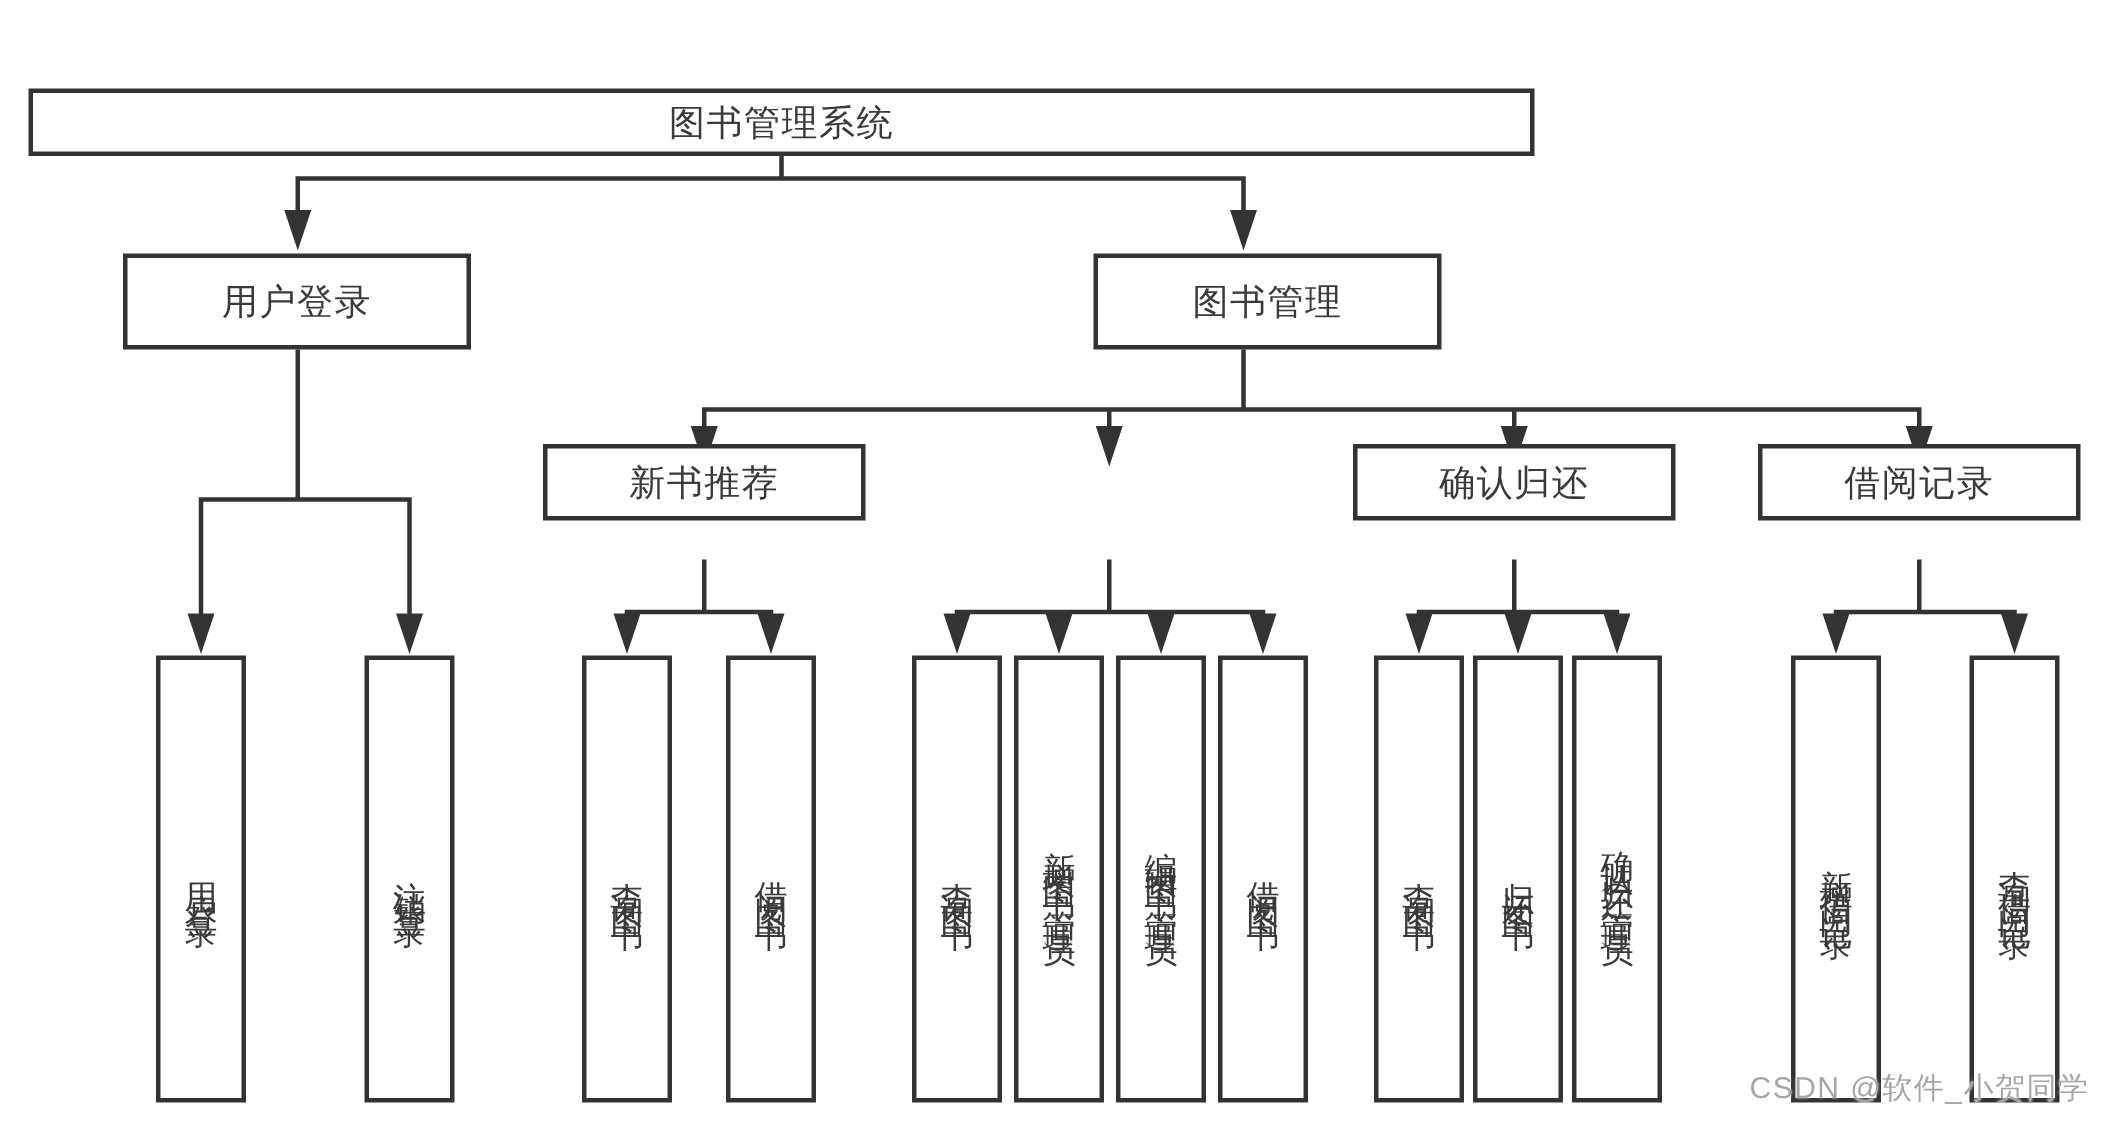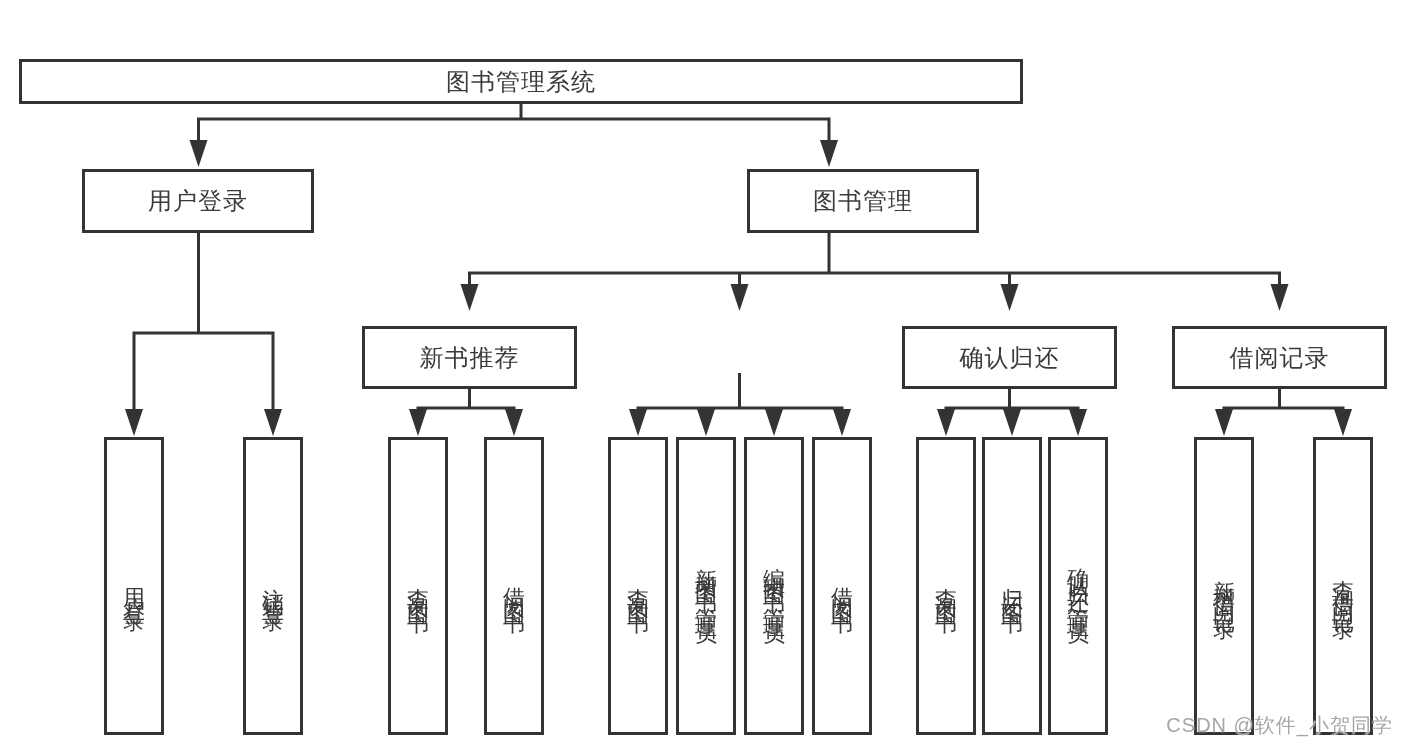--- a/index.html
+++ b/index.html
@@ -33,21 +33,21 @@
     background: var(--bg);
     display: flex;
     align-items: center;
     justify-content: center;
     font-size: 24px;
     letter-spacing: 1px;
     white-space: nowrap;
   }
   .root-box { left: 19px; top: 13px; width: 1004px; height: 45px; margin-top: 46px; }
   .l2 { top: 169px; width: 232px; height: 64px; }
-  .l3 { top: 326px; width: 215px; height: 63px; }
+  .l3 { top: 296px; width: 215px; height: 51px; }
   .vbox {
     position: absolute;
     box-sizing: border-box;
     top: 437px;
     width: 60px;
     height: 298px;
     border: 3px solid var(--line);
     background: var(--bg);
     display: flex;
     align-items: center;
@@ -109,21 +109,21 @@
     <polygon points="1069,409 1087,409 1078,436"></polygon>
 
     <path d="M1279.5 373 V408 M1224 408 H1343 M1224 406.5 V412 M1343 406.5 V412"></path>
     <polygon points="1215,409 1233,409 1224,436"></polygon>
     <polygon points="1334,409 1352,409 1343,436"></polygon>
   </svg>
 
   <div class="hbox root-box">图书管理系统</div>
 
   <div class="hbox l2" style="left:82px">用户登录</div>
-  <div class="hbox l2" style="left:747px">图书管理</div>
+  <div class="hbox l2" style="left:729px">图书管理</div>
 
   <div class="hbox l3" style="left:362px">新书推荐</div>
   <div class="hbox l3" style="left:902px">确认归还</div>
   <div class="hbox l3" style="left:1172px">借阅记录</div>
 
   <div class="vbox" style="left:104px">
     <span class="vtext">用户登录</span>
   </div>
   <div class="vbox" style="left:243px">
     <span class="vtext">注销登录</span>

